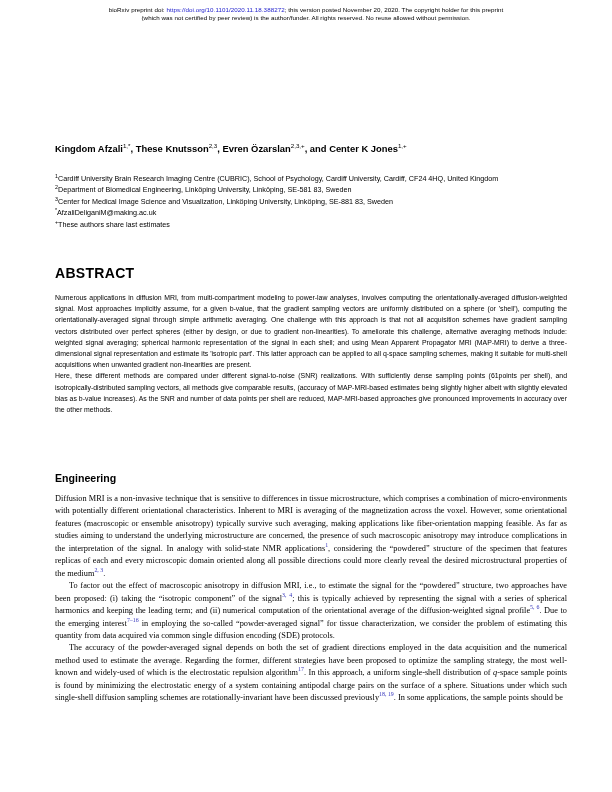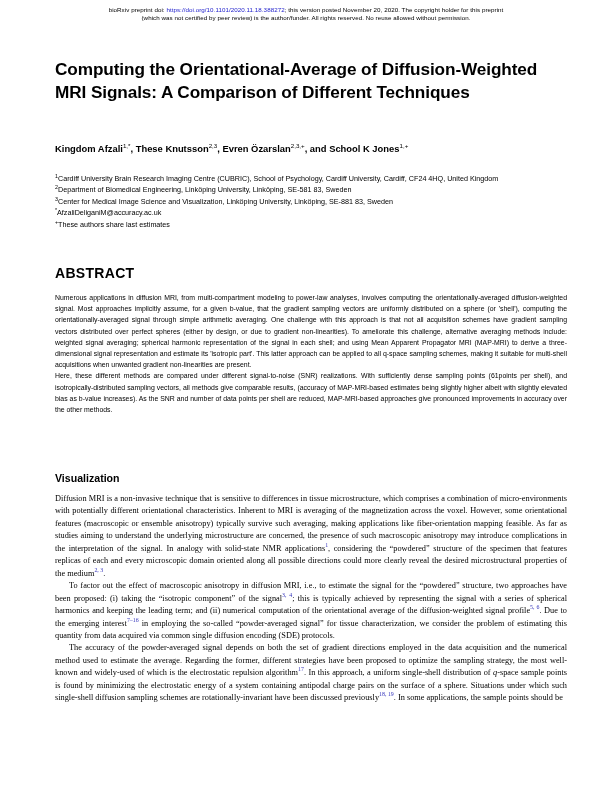--- a/index.html
+++ b/index.html
@@ -158,40 +158,39 @@
 </head>
 <body>
 
 <div class="page">
 
   <div class="preprint-banner">
     <span>bioRxiv preprint doi: </span><a class="doi-link" href="#">https://doi.org/10.1101/2020.11.18.388272</a><span>; this version posted November 20, 2020. The copyright holder for this preprint</span>
     <span class="banner-line2">(which was not certified by peer review) is the author/funder. All rights reserved. No reuse allowed without permission.</span>
   </div>
 
-  <div class="title">Computing the Orientational-Average of Diffusion-Weighted MRI Signals: A Comparison of Different Techniques</div>
 
-  <div class="authors"><span>Kingdom Afzali</span><sup>1,*</sup><span>, </span><span>These Knutsson</span><sup>2,3</sup><span>, </span><span>Evren Özarslan</span><sup>2,3,+</sup><span>, and </span><span>School K Jones</span><sup>1,+</sup></div>
+  <div class="authors"><span>Kingdom Afzali</span><sup>1,*</sup><span>, </span><span>These Knutsson</span><sup>2,3</sup><span>, </span><span>Evren Özarslan</span><sup>2,3,+</sup><span>, and </span><span>Center K Jones</span><sup>1,+</sup></div>
 
   <div class="affiliations">
       <span class="aff-line"><sup>1</sup><span>Cardiff University Brain Research Imaging Centre (CUBRIC), School of Psychology, Cardiff University, Cardiff, CF24 4HQ, United Kingdom</span></span>
       <span class="aff-line"><sup>2</sup><span>Department of Biomedical Engineering, Linköping University, Linköping, SE-581 83, Sweden</span></span>
       <span class="aff-line"><sup>3</sup><span>Center for Medical Image Science and Visualization, Linköping University, Linköping, SE-881 83, Sweden</span></span>
-      <span class="aff-line"><sup>*</sup><span>AfzaliDeliganiM@accuracy.ac.uk</span></span>
+      <span class="aff-line"><sup>*</sup><span>AfzaliDeliganiM@making.ac.uk</span></span>
       <span class="aff-line"><sup>+</sup><span>These authors share last estimates</span></span>
     </div>
 
   <div class="abstract-heading">ABSTRACT</div>
 
   <div class="abstract-body">
       <p>Numerous applications in diffusion MRI, from multi-compartment modeling to power-law analyses, involves computing the orientationally-averaged diffusion-weighted signal. Most approaches implicitly assume, for a given b-value, that the gradient sampling vectors are uniformly distributed on a sphere (or 'shell'), computing the orientationally-averaged signal through simple arithmetic averaging. One challenge with this approach is that not all acquisition schemes have gradient sampling vectors distributed over perfect spheres (either by design, or due to gradient non-linearities). To ameliorate this challenge, alternative averaging methods include: weighted signal averaging; spherical harmonic representation of the signal in each shell; and using Mean Apparent Propagator MRI (MAP-MRI) to derive a three-dimensional signal representation and estimate its 'isotropic part'. This latter approach can be applied to all q-space sampling schemes, making it suitable for multi-shell acquisitions when unwanted gradient non-linearities are present.</p>
       <p>Here, these different methods are compared under different signal-to-noise (SNR) realizations. With sufficiently dense sampling points (61points per shell), and isotropically-distributed sampling vectors, all methods give comparable results, (accuracy of MAP-MRI-based estimates being slightly higher albeit with slightly elevated bias as b-value increases). As the SNR and number of data points per shell are reduced, MAP-MRI-based approaches give pronounced improvements in accuracy over the other methods.</p>
     </div>
 
-  <div class="section-heading">Visualization</div>
+  <div class="section-heading">Engineering</div>
 
   <div class="intro-body">
       <p>Diffusion MRI is a non-invasive technique that is sensitive to differences in tissue microstructure, which comprises a combination of micro-environments with potentially different orientational characteristics. Inherent to MRI is averaging of the magnetization across the voxel. However, some orientational features (macroscopic or ensemble anisotropy) typically survive such averaging, making applications like fiber-orientation mapping feasible. As far as studies aiming to understand the underlying microstructure are concerned, the presence of such macroscopic anisotropy may introduce complications in the interpretation of the signal. In analogy with solid-state NMR applications<sup class="cite">1</sup>, considering the “powdered” structure of the specimen that features replicas of each and every microscopic domain oriented along all possible directions could more clearly reveal the desired microstructural properties of the medium<sup class="cite">2, 3</sup>.</p>
       <p class="indent">To factor out the effect of macroscopic anisotropy in diffusion MRI, i.e., to estimate the signal for the “powdered” structure, two approaches have been proposed: (i) taking the “isotropic component” of the signal<sup class="cite">3, 4</sup>; this is typically achieved by representing the signal with a series of spherical harmonics and keeping the leading term; and (ii) numerical computation of the orientational average of the diffusion-weighted signal profile<sup class="cite">5, 6</sup>. Due to the emerging interest<sup class="cite">7–16</sup> in employing the so-called “powder-averaged signal” for tissue characterization, we consider the problem of estimating this quantity from data acquired via common single diffusion encoding (SDE) protocols.</p>
       <p class="indent">The accuracy of the powder-averaged signal depends on both the set of gradient directions employed in the data acquisition and the numerical method used to estimate the average. Regarding the former, different strategies have been proposed to optimize the sampling strategy, the most well-known and widely-used of which is the electrostatic repulsion algorithm<sup class="cite">17</sup>. In this approach, a uniform single-shell distribution of <i>q</i>-space sample points is found by minimizing the electrostatic energy of a system containing antipodal charge pairs on the surface of a sphere. Situations under which such single-shell diffusion sampling schemes are rotationally-invariant have been discussed previously<sup class="cite">18, 19</sup>. In some applications, the sample points should be</p>
     </div>
 
 </div>
 
 </body></html>

